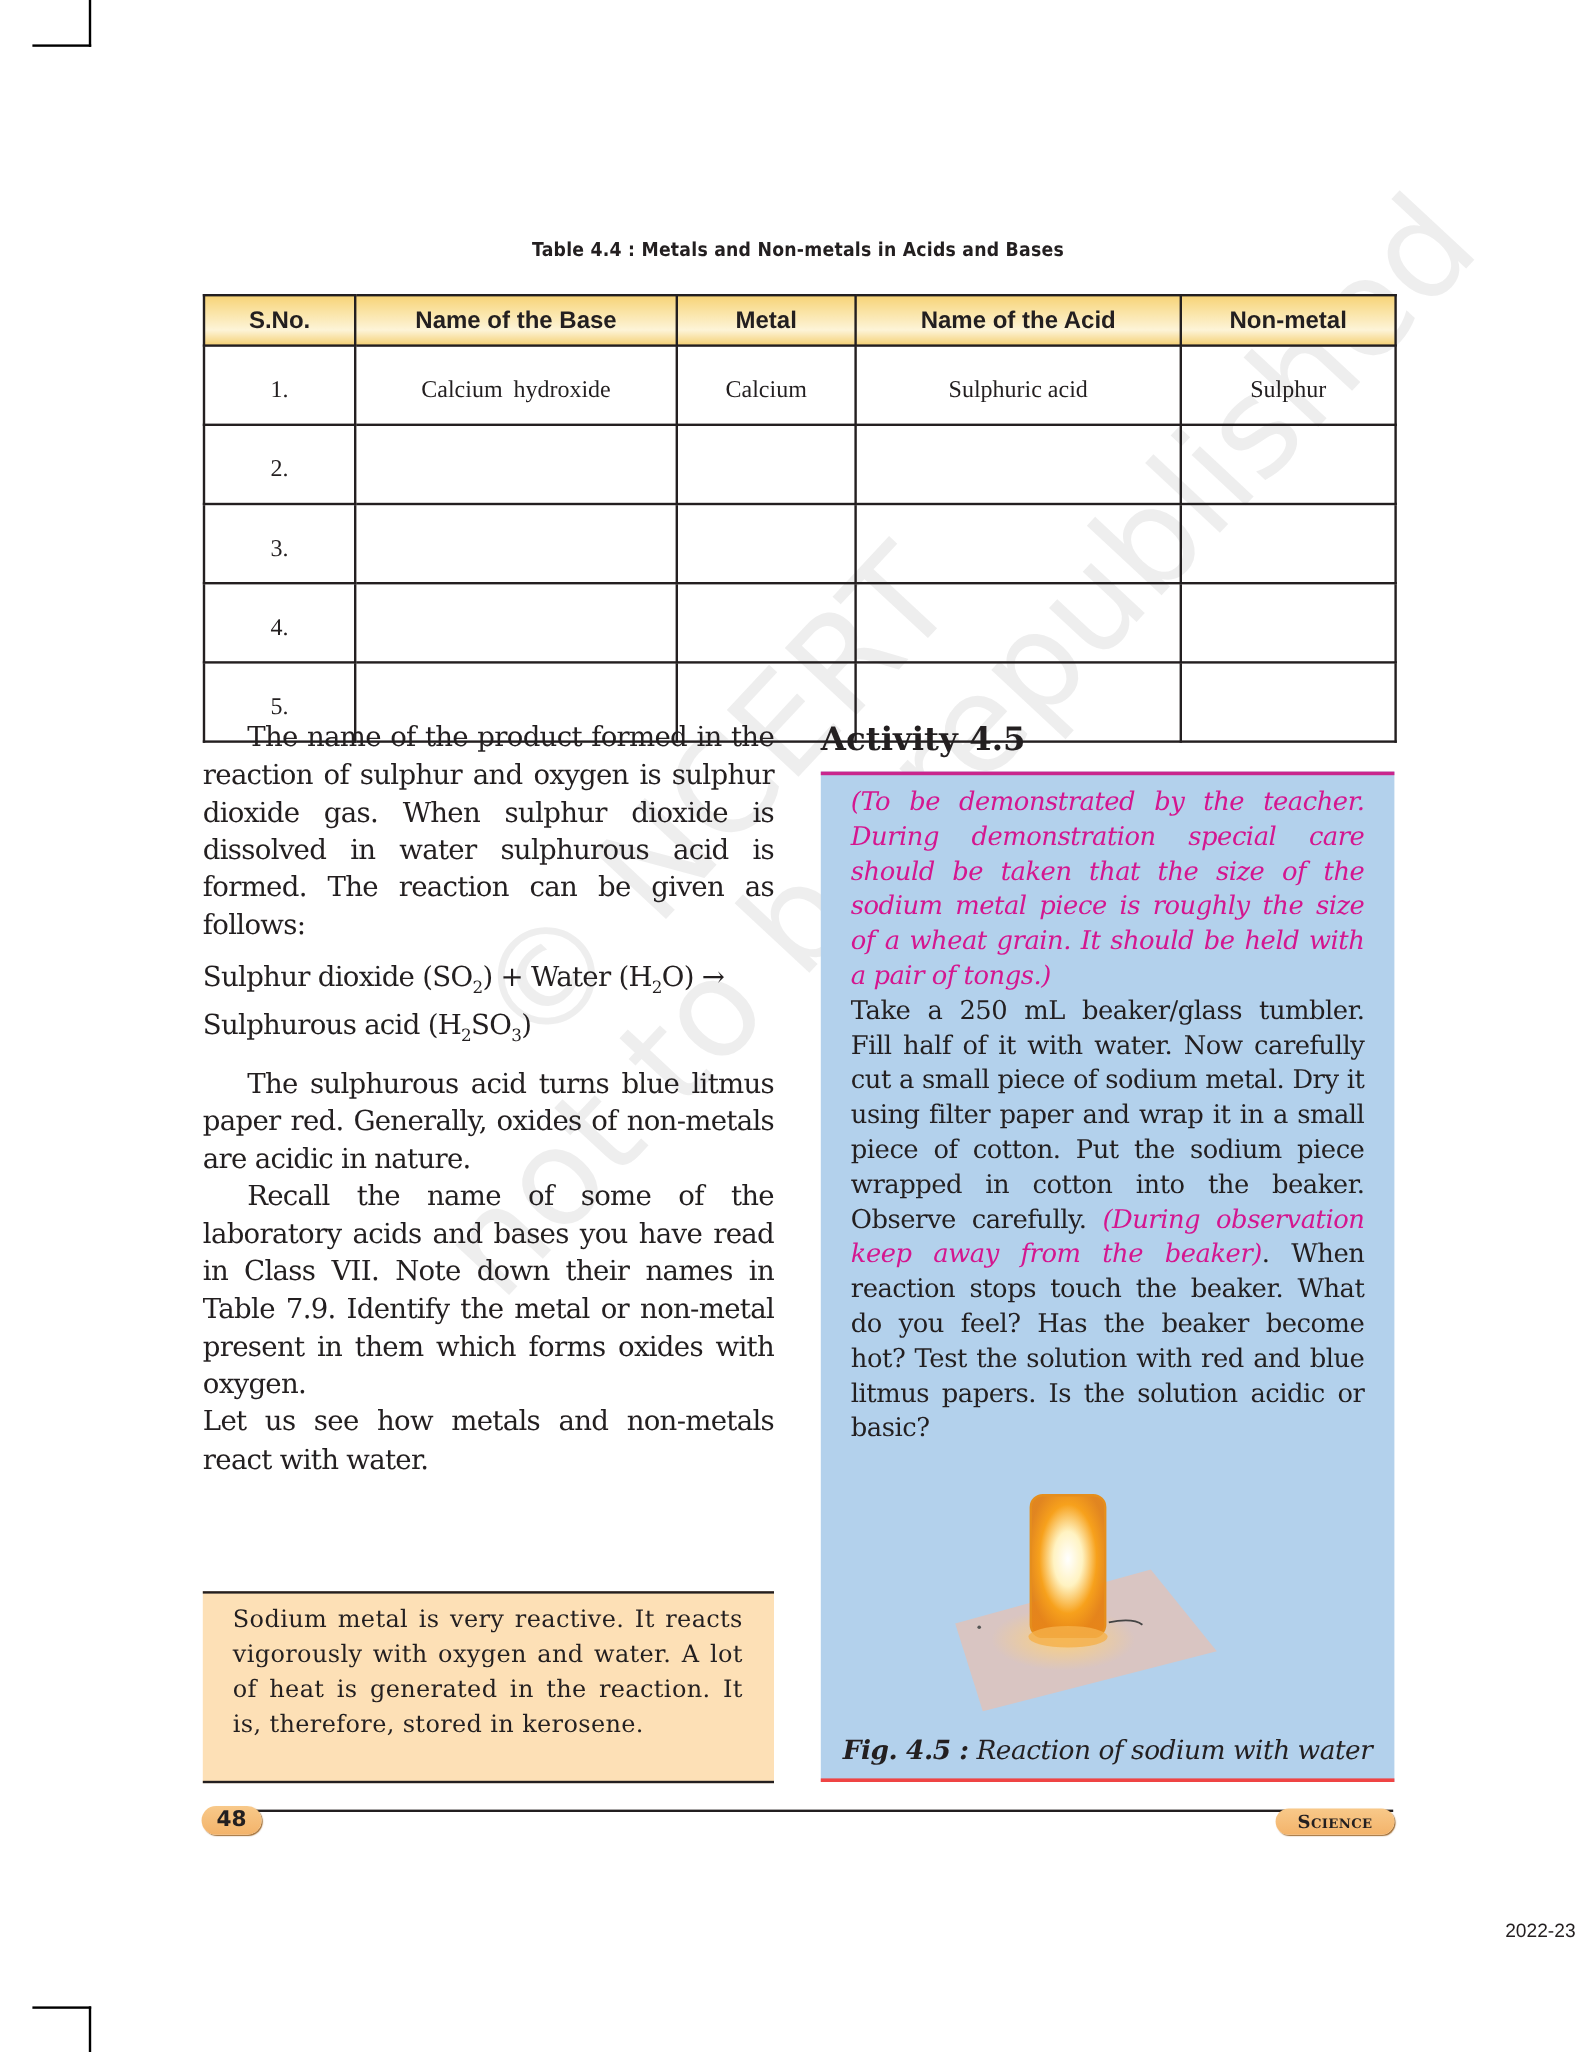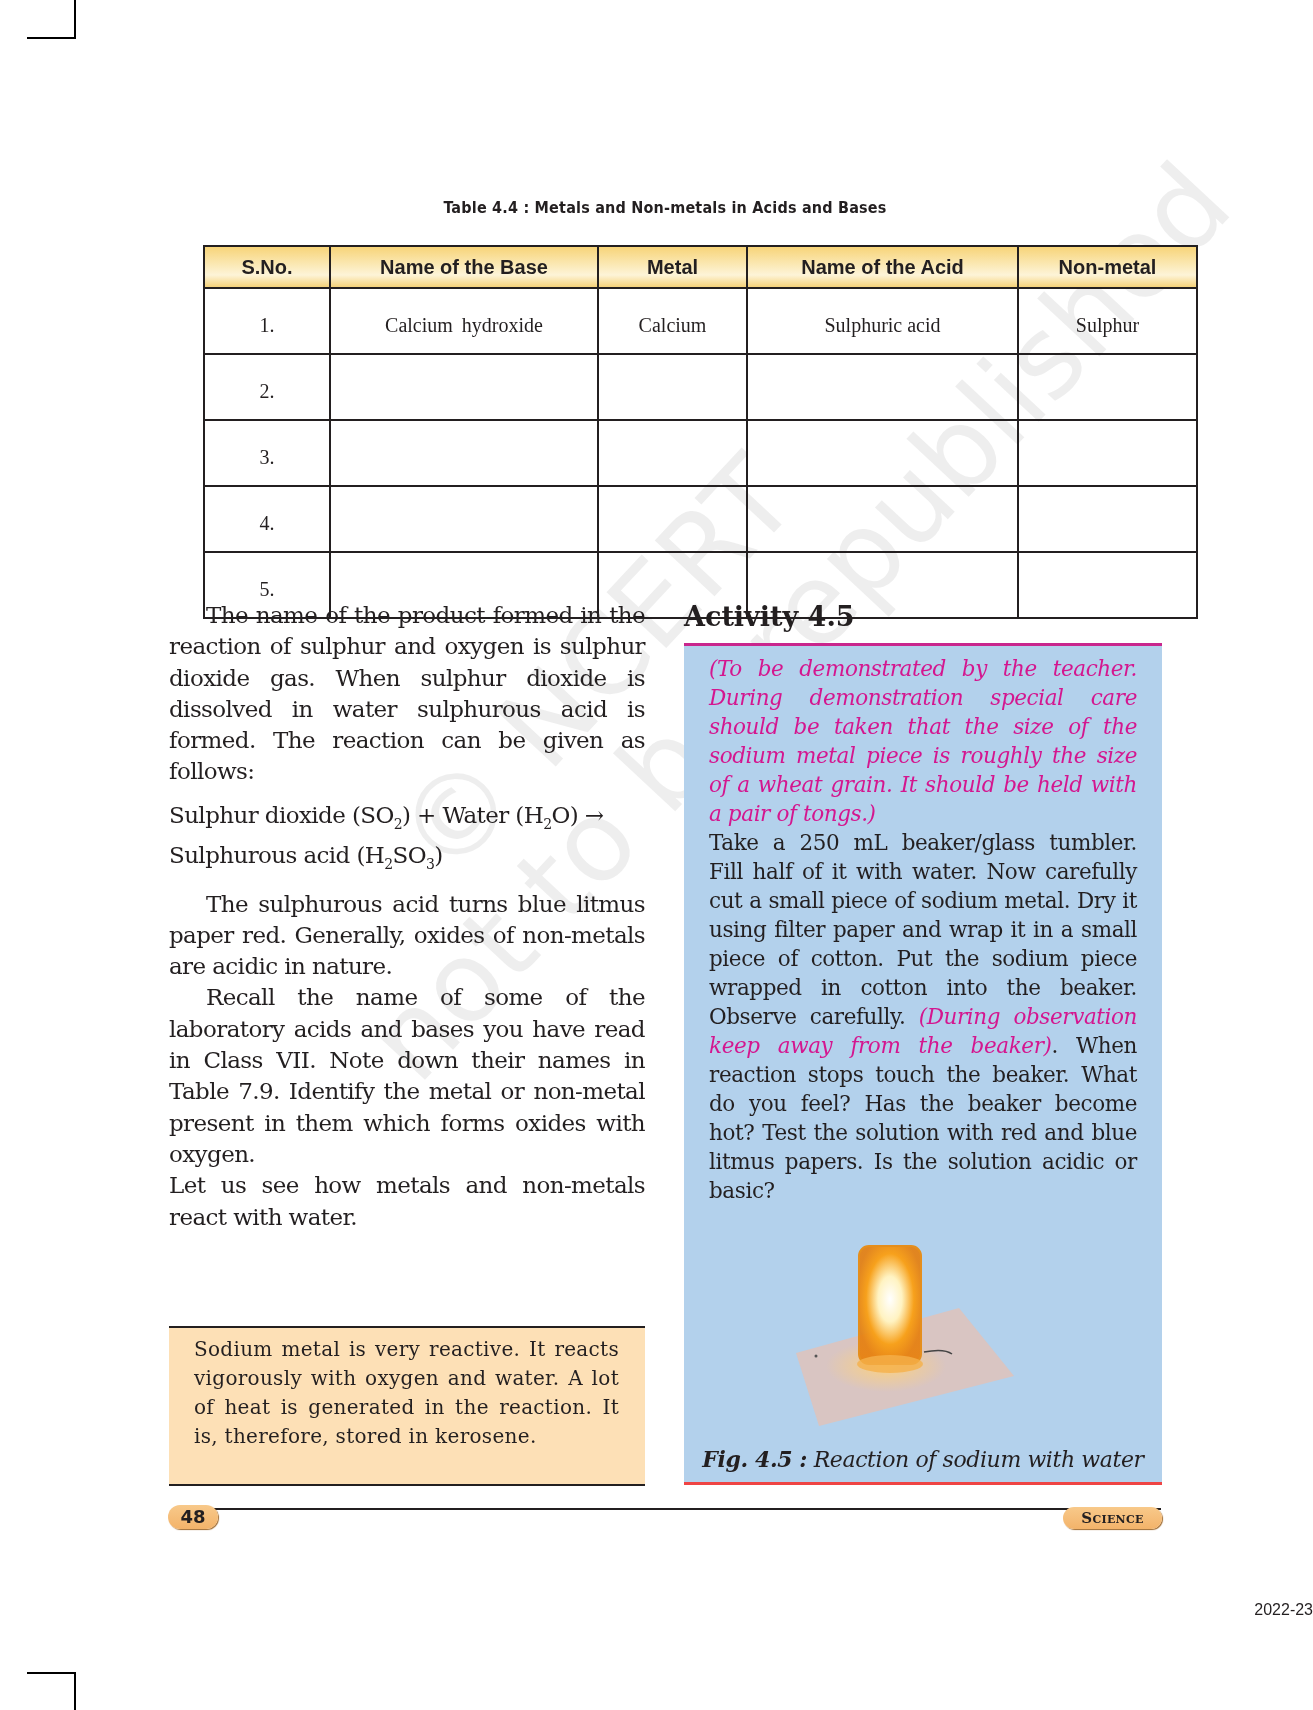--- a/index.html
+++ b/index.html
@@ -11,21 +11,21 @@
   .crop { position: absolute; background: #000; }
 
   
   .table-title {
     position: absolute; left: 169px; width: 992px; top: 198px;
     text-align: center; font-family: "DejaVu Sans Condensed", "DejaVu Sans", sans-serif;
     font-weight: bold; font-size: 16px; letter-spacing: 0.2px;
   }
   table.data {
     position: absolute; left: 169px; top: 245px; width: 993px;
-    border-collapse: collapse; table-layout: fixed; margin-left: 34px;
+    border-collapse: collapse; table-layout: fixed;
   }
   table.data th, table.data td {
     border: 2px solid #231f20; text-align: center; padding: 0;
   }
   table.data th {
     height: 40px;
     background: linear-gradient(to bottom, #f7d479 0%, #fbe9b6 45%, #fdf4d8 70%, #f5d27a 100%);
     font-family: "Liberation Sans Narrow", "Liberation Sans", sans-serif;
     font-weight: bold; font-size: 20px; color: #231f20;
   }

